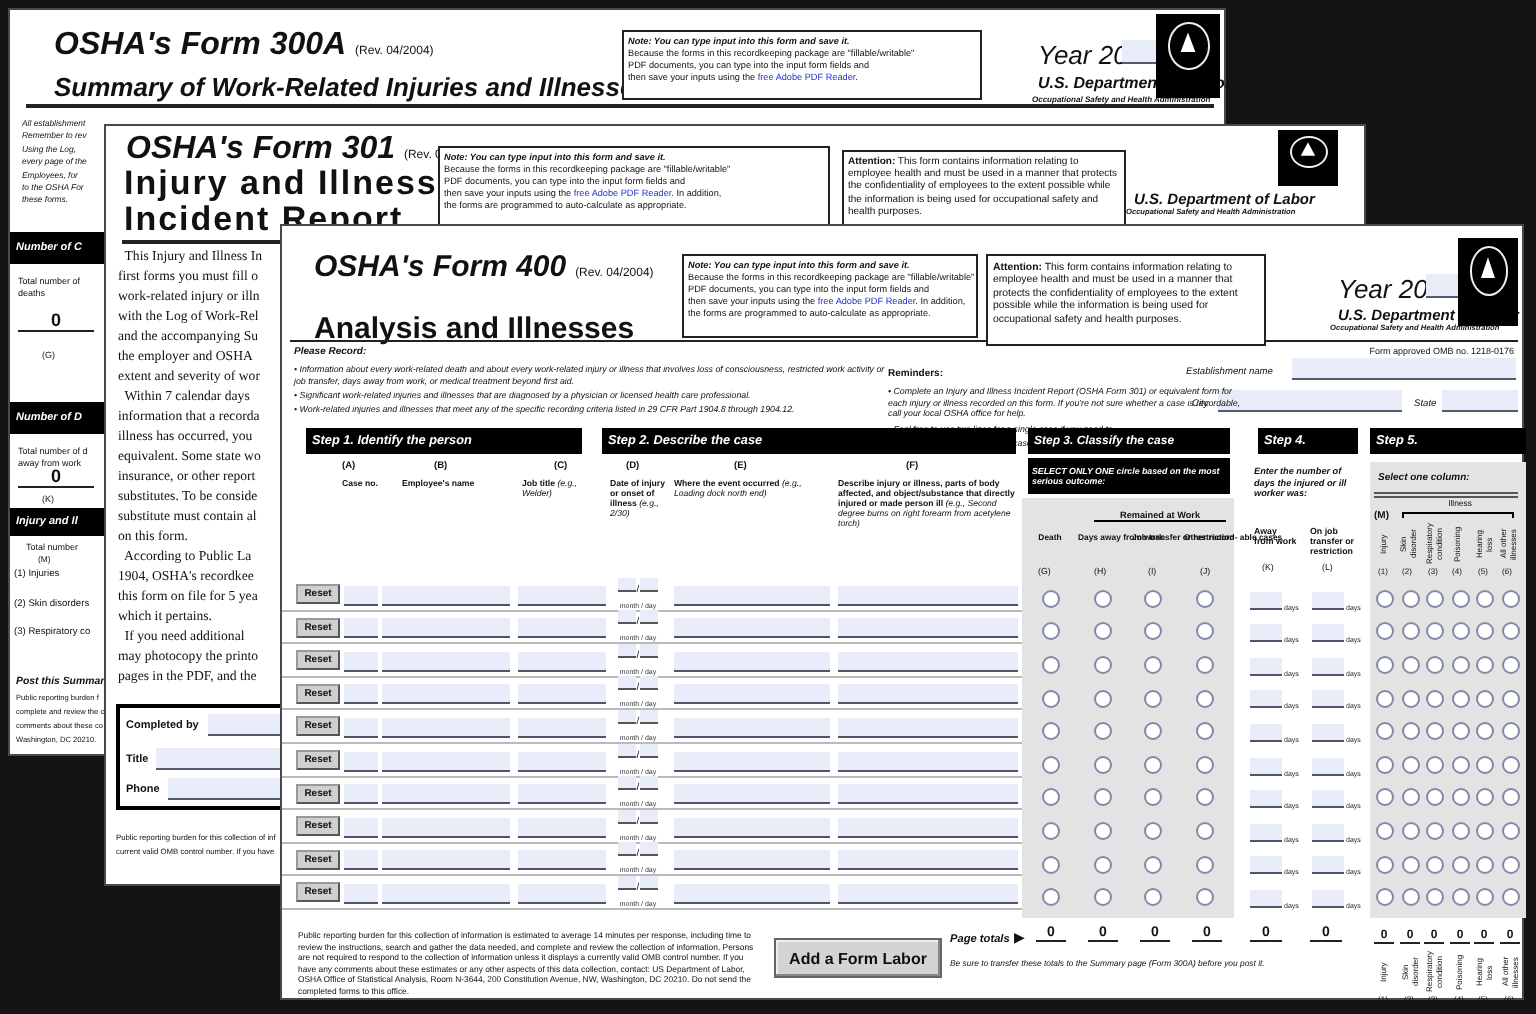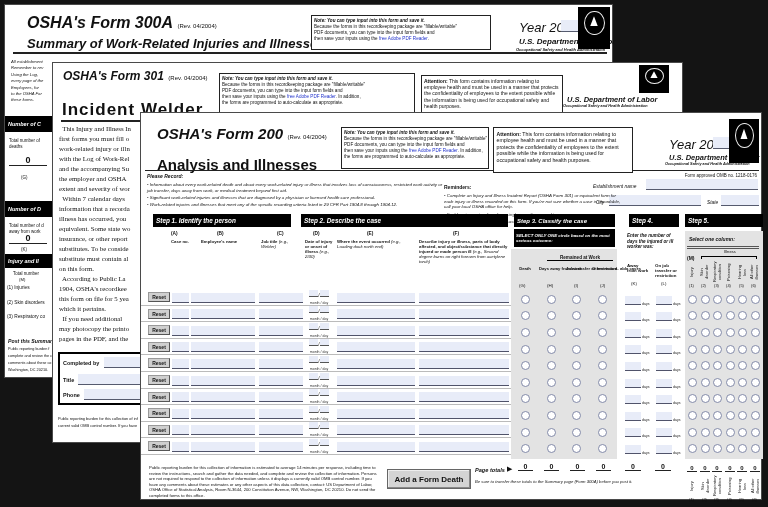--- a/index.html
+++ b/index.html
@@ -122,24 +122,25 @@
     <div class="t foot300a" style="left:3px; top:341px; width:48px; overflow:hidden;">
         <div class="ln">Public reporting burden f</div>
         <div class="ln">complete and review the c</div>
         <div class="ln">comments about these co</div>
         <div class="ln">Washington, DC 20210.</div>
       </div>
   </div>
 
   <div class="page" style="left:52px; top:62px; width:631px; height:381px; z-index:2;">
     <div class="t" style="left:10px; top:3px;">
-      <span class="b i" style="font-size:12px;">OSHA's Form 301</span>
+      <span class="b i" style="font-size:16px;">OSHA's Form 301</span>
       <span style="font-size:6px;">(Rev. 04/2004)</span>
     </div>
-    <div class="t b" style="left:9px; top:37px; font-size:17px; letter-spacing:1px;">Incident Welder</div>
+    <div class="t b" style="left:9px; top:19px; font-size:17px; letter-spacing:1px;">Injury and Illness</div>
+    <div class="t b" style="left:9px; top:37px; font-size:17px; letter-spacing:1px;">Incident Report</div>
     <div class="rule" style="left:8px; top:57px; width:610px; border-top-width:2px;"></div>
 
     <div class="box" style="left:166px; top:10px; width:196px; height:40px; padding:2px;">
       <div class="note-ln b i">Note: You can type input into this form and save it.</div>
       <div class="note-ln">Because the forms in this recordkeeping package are "fillable/writable"</div>
       <div class="note-ln">PDF documents, you can type into the input form fields and</div>
       <div class="note-ln"><span>then save your inputs using the </span><span class="link">free Adobe PDF Reader</span><span>. In addition,</span></div>
       <div class="note-ln">the forms are programmed to auto-calculate as appropriate.</div>
     </div>
 
@@ -186,21 +187,21 @@
     </div>
 
     <div class="t foot301" style="left:5px; top:352px; width:130px; overflow:hidden;">
         <div class="ln">Public reporting burden for this collection of inf</div>
         <div class="ln">current valid OMB control number. If you have</div>
       </div>
   </div>
 
   <div class="page" style="left:140px; top:112px; width:622px; height:388px; z-index:3;">
     <div class="t" style="left:16px; top:12px;">
-      <span class="b i" style="font-size:15px;">OSHA's Form 200</span>
+      <span class="b i" style="font-size:15px;">OSHA's Form 400</span>
       <span style="font-size:6px;">(Rev. 04/2004)</span>
     </div>
     <div class="t b" style="left:16px; top:43px; font-size:15px;">Analysis and Illnesses</div>
     <div class="rule" style="left:4px; top:57px; width:614px;"></div>
 
     <div class="box" style="left:200px; top:14px; width:148px; height:42px; padding:2px; border-width:1.5px;">
       <div class="note-ln b i">Note: You can type input into this form and save it.</div>
       <div class="note-ln">Because the forms in this recordkeeping package are "fillable/writable"</div>
       <div class="note-ln">PDF documents, you can type into the input form fields and</div>
       <div class="note-ln"><span>then save your inputs using the </span><span class="link">free Adobe PDF Reader</span><span>. In addition,</span></div>
@@ -658,21 +659,21 @@
         <div class="circle"></div>
         <div class="circle"></div>
         <div class="circle"></div>
         <div class="circle"></div>
         <div class="circle"></div>
       </div>
     </div>
 
     <div class="t" style="left:8px; top:352px; width:232px; font-size:4.2px; line-height:5.6px; white-space:normal;">Public reporting burden for this collection of information is estimated to average 14 minutes per response, including time to review the instructions, search and gather the data needed, and complete and review the collection of information. Persons are not required to respond to the collection of information unless it displays a currently valid OMB control number. If you have any comments about these estimates or any other aspects of this data collection, contact: US Department of Labor, OSHA Office of Statistical Analysis, Room N-3644, 200 Constitution Avenue, NW, Washington, DC 20210. Do not send the completed forms to this office.</div>
 
-    <div class="t b" style="left:246px; top:356px; width:84px; height:20px; background:#d4d4d4; border:1px solid #666; box-shadow:inset -1px -1px 0 #888, inset 1px 1px 0 #eee; font-size:8px; text-align:center; line-height:19px; cursor:pointer;">Add a Form Death</div>
+    <div class="t b" style="left:246px; top:356px; width:84px; height:20px; background:#d4d4d4; border:1px solid #666; box-shadow:inset -1px -1px 0 #888, inset 1px 1px 0 #eee; font-size:8px; text-align:center; line-height:19px; cursor:pointer;">Add a Form Labor</div>
 
     <div class="t b i" style="left:334px; top:354px; font-size:5.6px;">Page totals</div>
     <div class="t" style="left:366px; top:352px; font-size:7px;">▶</div>
     <div class="tot" style="left:377px; top:350px; width:15px;">0</div>
     <div class="tot" style="left:403px; top:350px; width:15px;">0</div>
     <div class="tot" style="left:429px; top:350px; width:15px;">0</div>
     <div class="tot" style="left:455px; top:350px; width:15px;">0</div>
     <div class="tot" style="left:484px; top:350px; width:16px;">0</div>
     <div class="tot" style="left:514px; top:350px; width:16px;">0</div>
     <div class="totm" style="left:546px; top:352px;">0</div>

